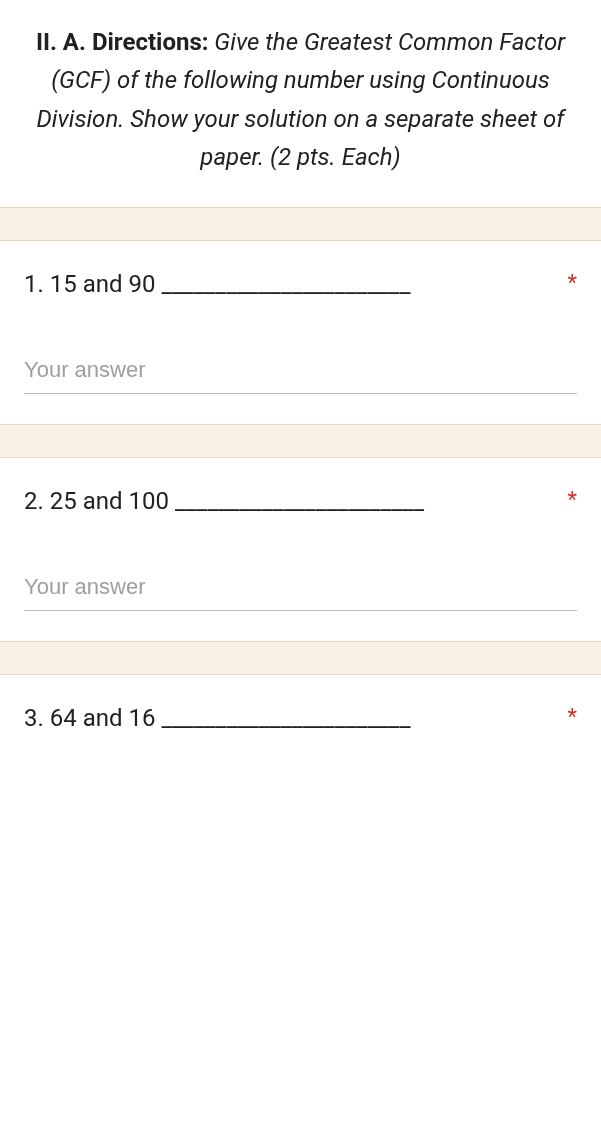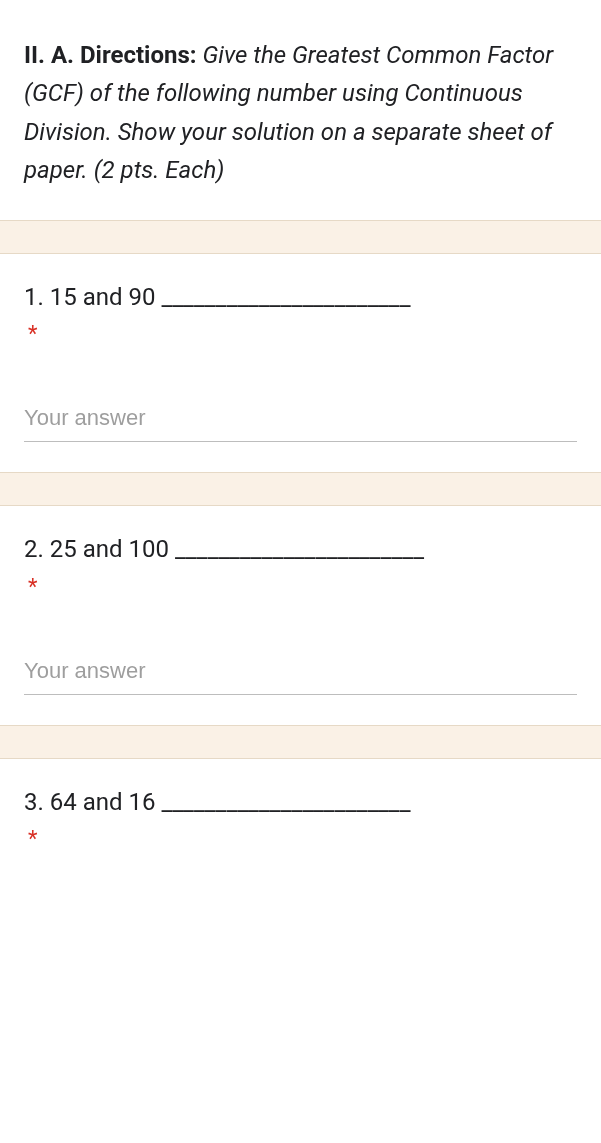--- a/index.html
+++ b/index.html
@@ -9,21 +9,22 @@
     font-family: Roboto, Arial, sans-serif;
     background: #fff;
     color: #202124;
     width: 601px;
   }
   .card {
     background: #fff;
     padding: 24px 24px 30px 24px;
   }
   .directions-card {
-    padding-top: 36px;
+    padding-top: 23px;
+    text-align: center;
   }
   .directions-bold {
     font-weight: 700;
     font-size: 24px;
     line-height: 1.6;
   }
   .directions-italic {
     font-style: italic;
     font-size: 24px;
     line-height: 1.6;
@@ -32,21 +33,20 @@
     height: 34px;
     background: #faf1e6;
     border-top: 1px solid #e6d9c6;
     border-bottom: 1px solid #e6d9c6;
   }
   .question-label {
     font-size: 24px;
     line-height: 1.6;
     color: #202124;
     margin-bottom: 48px;
-    flex-direction: column;
   }
   .required {
     color: #d93025;
     font-size: 22px;
     padding-left: 4px;
   }
   .answer-wrap {
     position: relative;
   }
   .answer-input {

